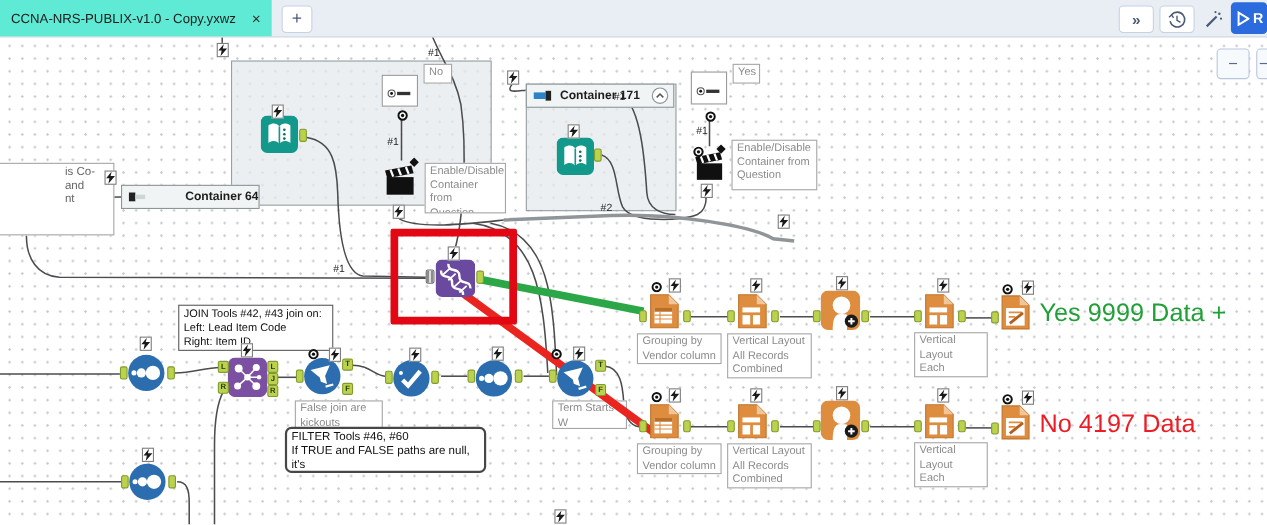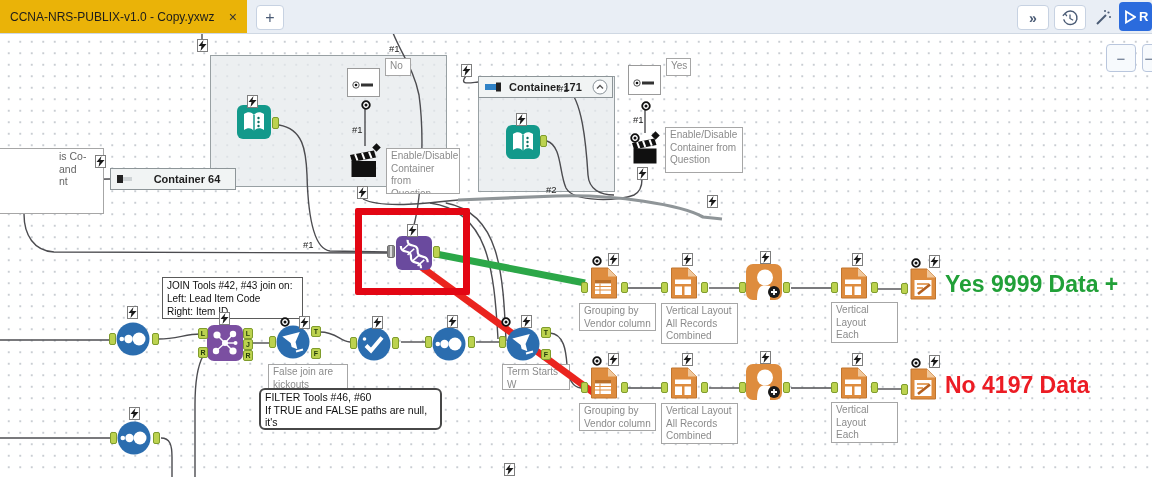--- a/index.html
+++ b/index.html
@@ -1,47 +1,47 @@
 <!DOCTYPE html>
 <html><head>
 <meta charset="utf-8">
 <style>
   html,body{margin:0;padding:0}
   body{width:1152px;height:477px;overflow:hidden;position:relative;background:#fff;
        font-family:"Liberation Sans",sans-serif;}
   
   .tabbar{position:absolute;left:0;top:0;width:1152px;height:33px;background:#e9eef5;
           border-bottom:1px solid #cfd8e3;z-index:10}
-  .tab{position:absolute;left:0;top:0;width:247px;height:33px;background:#eab308;display:flex;
+  .tab{position:absolute;left:0;top:0;width:247px;height:33px;background:#5eead4;display:flex;
        align-items:center;padding:0 10px;box-sizing:border-box;font-size:12px;color:#1c1c1c}
   .tab .ttl{flex:1;white-space:nowrap;overflow:hidden}
   .tab .x{font-size:14px;color:#333;margin-left:6px;cursor:pointer}
   .tbtn{position:absolute;top:5px;height:25px;background:#fff;border:1px solid #c7d2e2;border-radius:4px;
         display:flex;align-items:center;justify-content:center;box-sizing:border-box;color:#4a5b75}
   .runbtn{position:absolute;left:1119px;top:2px;width:33px;height:29px;background:#2b6bdd;border-radius:4px;
         display:flex;align-items:center;gap:3px;padding-left:5px;box-sizing:border-box;overflow:hidden;
         color:#fff;font-size:13px;font-weight:bold}
   
   .canvas{position:absolute;left:0;top:33px;width:1152px;height:444px;overflow:hidden;background:#fff;
           background-image:radial-gradient(circle,#c9cdd2 1px,rgba(0,0,0,0) 1.3px);
           background-size:11.5px 11.5px;background-position:3px 3px}
   .contBody{position:absolute;background:rgba(228,233,235,.72);border:1px solid #98a0a3;z-index:0}
   .contHdr{position:absolute;height:22px;background:#f1f4f4;border:1px solid #8d9598;z-index:2;
            display:flex;align-items:center;box-sizing:border-box;font-weight:bold;font-size:11px;color:#1e1e1e}
   .contHdr .ci{margin:0 6px 0 6px;flex:0 0 auto;display:flex}
-  .contHdr .ct{flex:1;text-align:center;white-space:nowrap;overflow:hidden}
+  .contHdr .ct{flex:1;text-align:right;white-space:nowrap;overflow:hidden}
   .collapse{flex:0 0 auto;margin-right:4px;display:flex}
   svg.wires,svg.thick{position:absolute;left:0;top:0;z-index:1;pointer-events:none}
   svg.thick{z-index:5}
   .note{position:absolute;z-index:4;background:#fff;border:1px solid #a6a6a6;font-size:10px;
         line-height:12.5px;color:#8b8b8b;padding:1px 4px;white-space:pre-line;box-sizing:border-box;overflow:hidden}
   .note.dark{color:#101010;border:1.5px solid #5a5a5a}
   .note.comment{color:#101010;border:2px solid #474747;border-radius:6px;font-size:10.5px}
   .lbl{position:absolute;z-index:4;font-size:9.5px;color:#1f1f1f;white-space:nowrap}
-  .big{position:absolute;z-index:6;font-size:23px;font-weight:bold;white-space:nowrap}
+  .big{position:absolute;z-index:6;font-size:23px;font-weight:normal;white-space:nowrap}
   .tool{position:absolute;z-index:6;line-height:0}
   .ltn{position:absolute;width:11px;height:13px;background:#fff;border:1px solid #7e7e7e;z-index:7;
        box-sizing:border-box;display:flex;align-items:center;justify-content:center}
   .donut{position:absolute;z-index:7;line-height:0}
   .anc{position:absolute;width:7px;height:12px;background:#bcd24f;border:1px solid #7f9c2c;border-radius:2px;
        z-index:7;box-sizing:border-box}
   .anc.lab{width:10px;height:11px;display:flex;align-items:center;justify-content:center;
        font-size:7px;font-weight:bold;color:#243d0a;line-height:1}
   .anc.gray{width:8px;height:13px;background:repeating-linear-gradient(90deg,#8c8c8c 0 2px,#dcdcdc 2px 4px);
        border:1px solid #6f6f6f;border-radius:2px}

